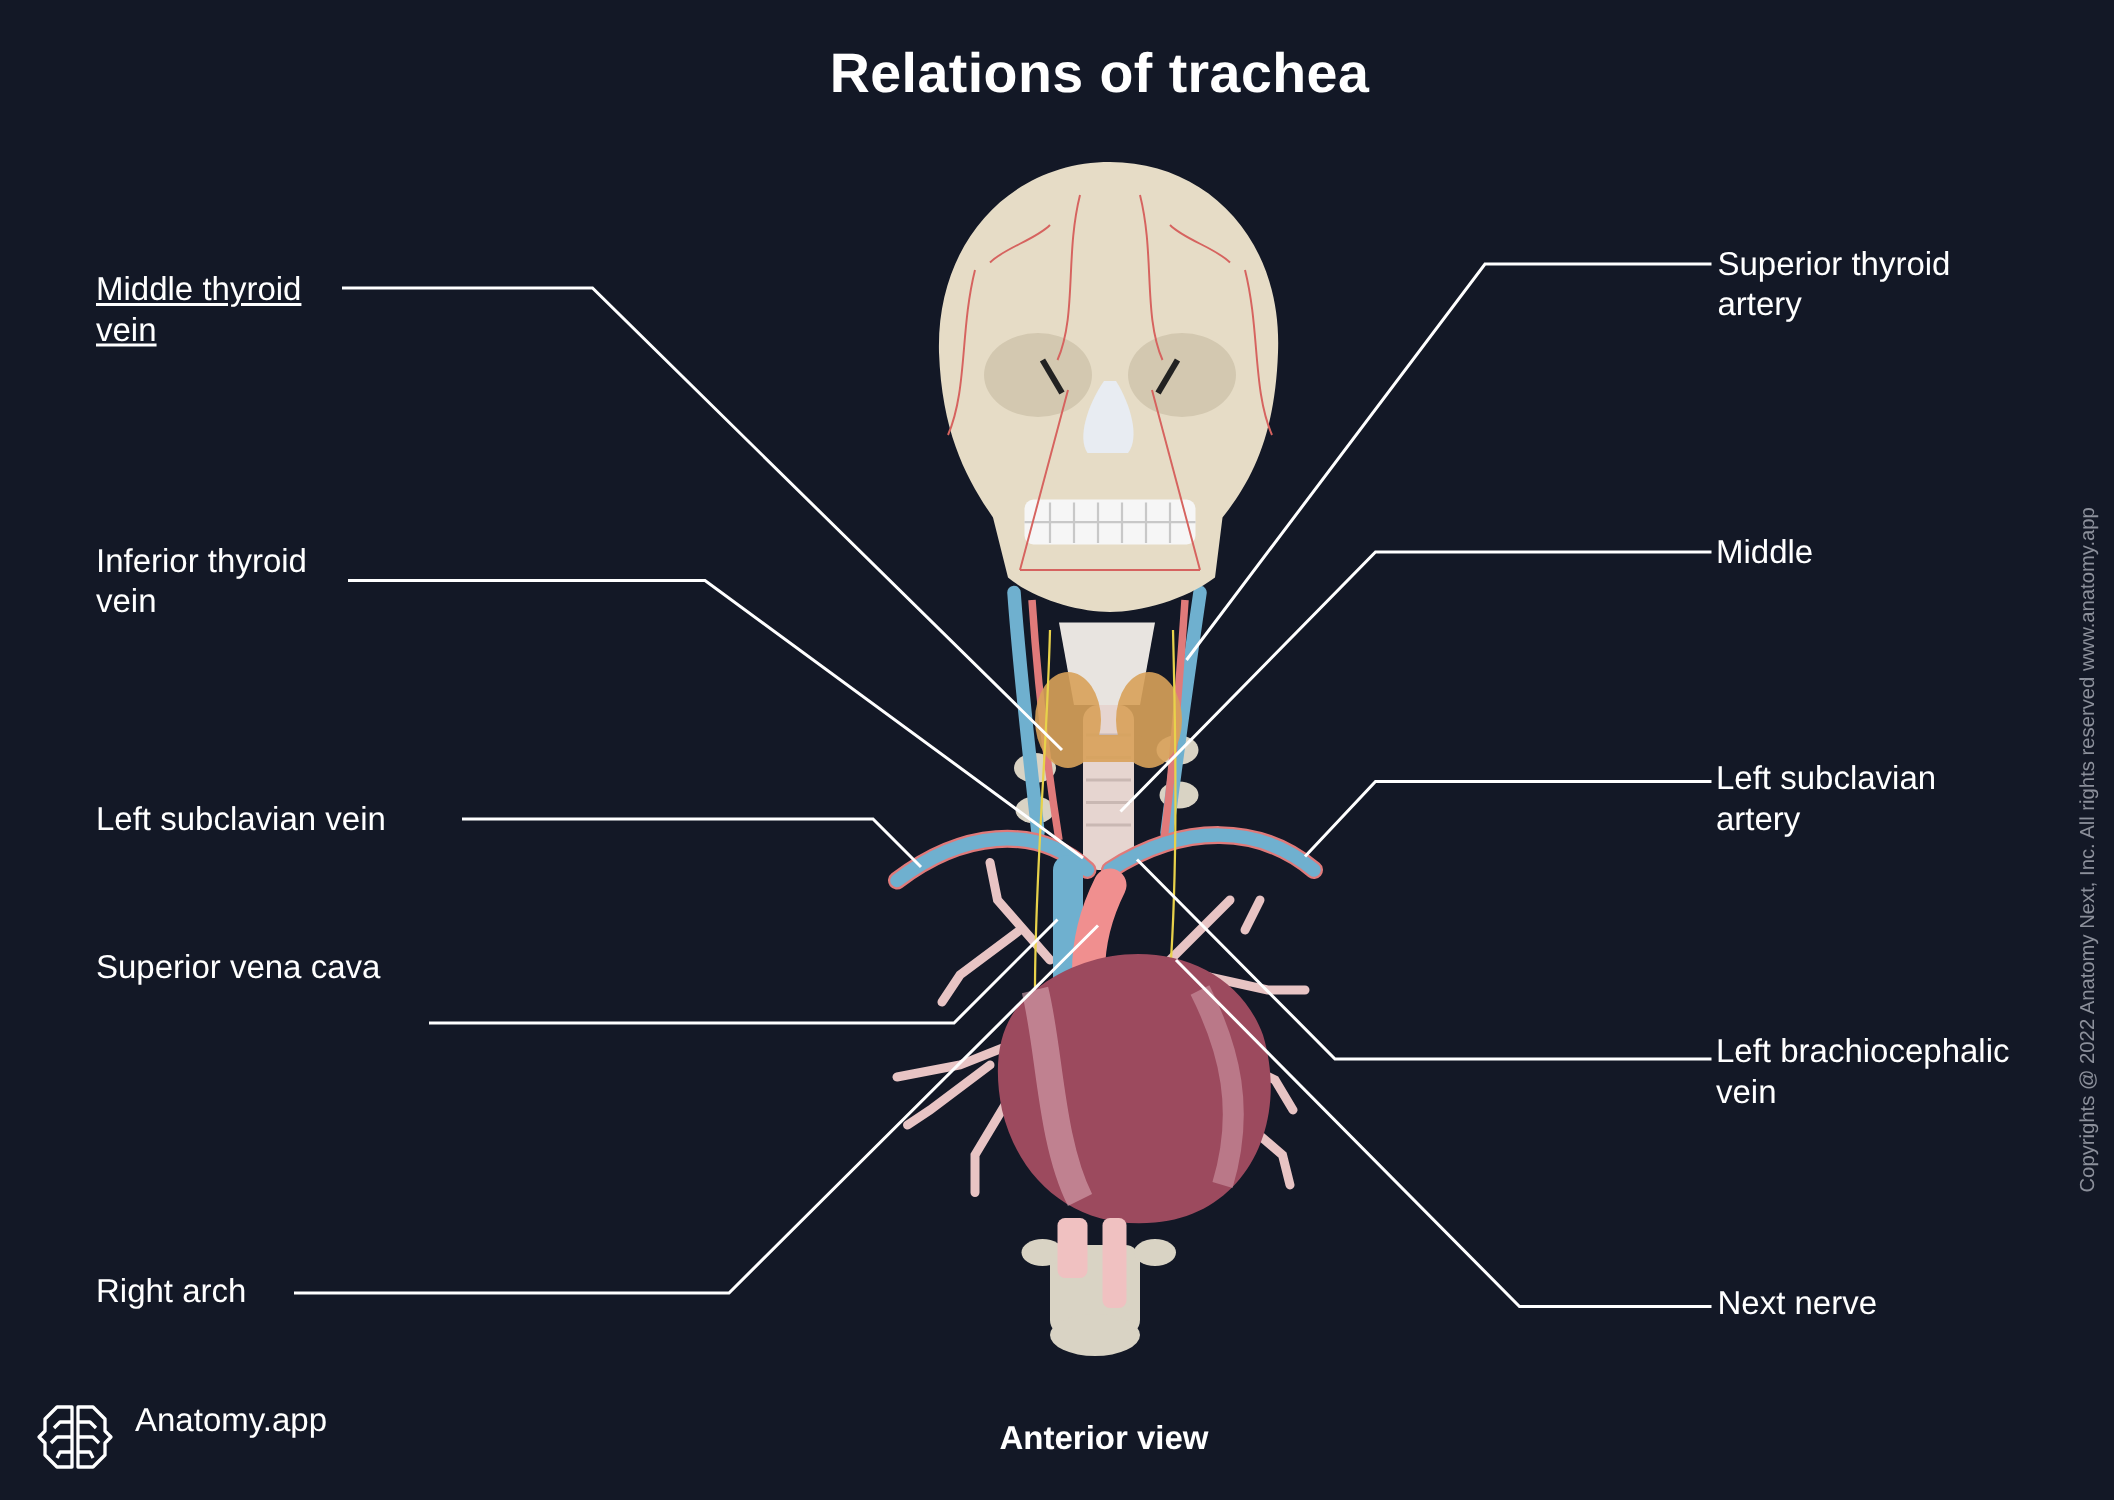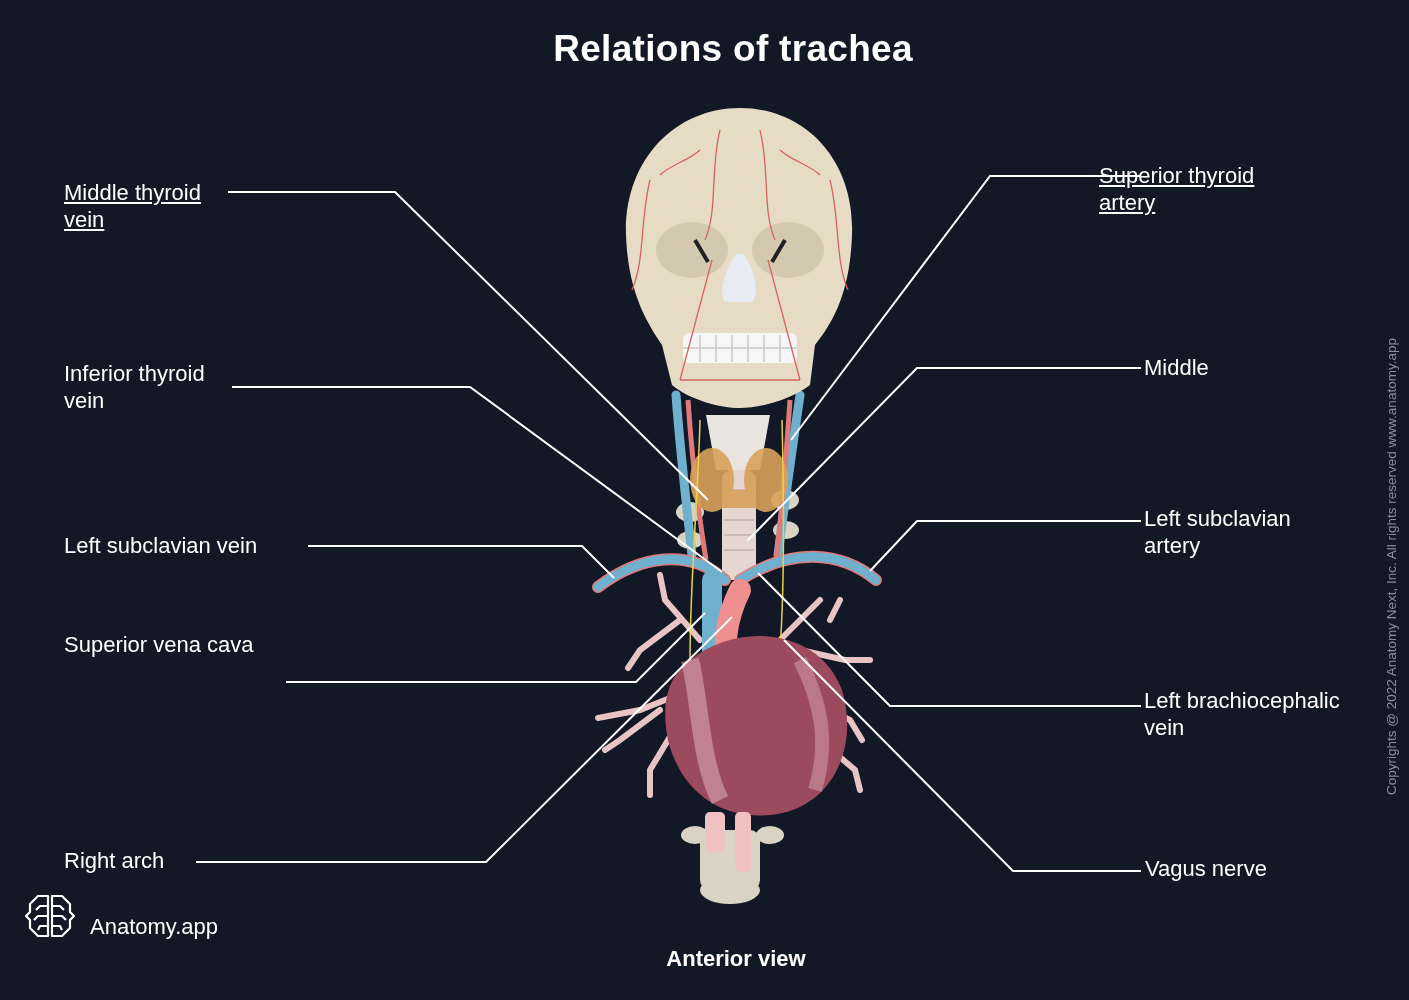--- a/index.html
+++ b/index.html
@@ -18,21 +18,21 @@
     .label {
       position: absolute; font-size: 22px; line-height: 27px; color: #ffffff;
       white-space: nowrap;
     }
     .label span { display: block; }
     svg.art { position: absolute; left: 0; top: 0; }
     .caption {
       position: absolute; left: 560px; width: 352px; top: 946px;
       text-align: center; font-size: 22px; font-weight: bold;
     }
-    .brand { position: absolute; left: 24px; top: 892px; display: flex; align-items: flex-end; }
+    .brand { position: absolute; left: 24px; top: 934px; display: flex; align-items: flex-start; }
     .brand .name { font-size: 22px; margin-left: 14px; }
     .copyright {
       position: absolute; left: 1384px; top: 795px;
       transform-origin: 0 0; transform: rotate(-90deg);
       font-size: 13.5px; color: #8c909b; white-space: nowrap;
     }
   </style>
 </head>
 <body>
 
@@ -171,37 +171,37 @@
 <div class="label" style="left:64px; top:532px;">
   <span>Left subclavian vein</span>
 </div>
 <div class="label" style="left:64px; top:631px;">
   <span>Superior vena cava</span>
 </div>
 <div class="label" style="left:64px; top:847px;">
   <span>Right arch</span>
 </div>
 
-<div class="label" style="left:1099px; top:162px;text-decoration:underline;">
+<div class="label" style="left:1145px; top:162px;">
   <span>Superior thyroid</span>
   <span>artery</span>
 </div>
 <div class="label" style="left:1144px; top:354px;">
   <span>Middle</span>
 </div>
 <div class="label" style="left:1144px; top:505px;">
   <span>Left subclavian</span>
   <span>artery</span>
 </div>
 <div class="label" style="left:1144px; top:687px;">
   <span>Left brachiocephalic</span>
   <span>vein</span>
 </div>
 <div class="label" style="left:1145px; top:855px;">
-  <span>Vagus nerve</span>
+  <span>Next nerve</span>
 </div>
 
 <div class="caption">Anterior view</div>
 
 <div class="brand">
   <svg width="52" height="48" viewBox="0 0 52 48" fill="none" stroke="#ffffff" stroke-width="2.2" stroke-linejoin="round">
     <path d="M24 4 L14 4 L6 12 L6 20 L2 24 L6 28 L6 36 L14 44 L24 44 Z"></path>
     <path d="M28 4 L38 4 L46 12 L46 20 L50 24 L46 28 L46 36 L38 44 L28 44 Z"></path>
     <path d="M24 14 L16 14 L12 18"></path>
     <path d="M24 24 L14 24 L10 28"></path>

